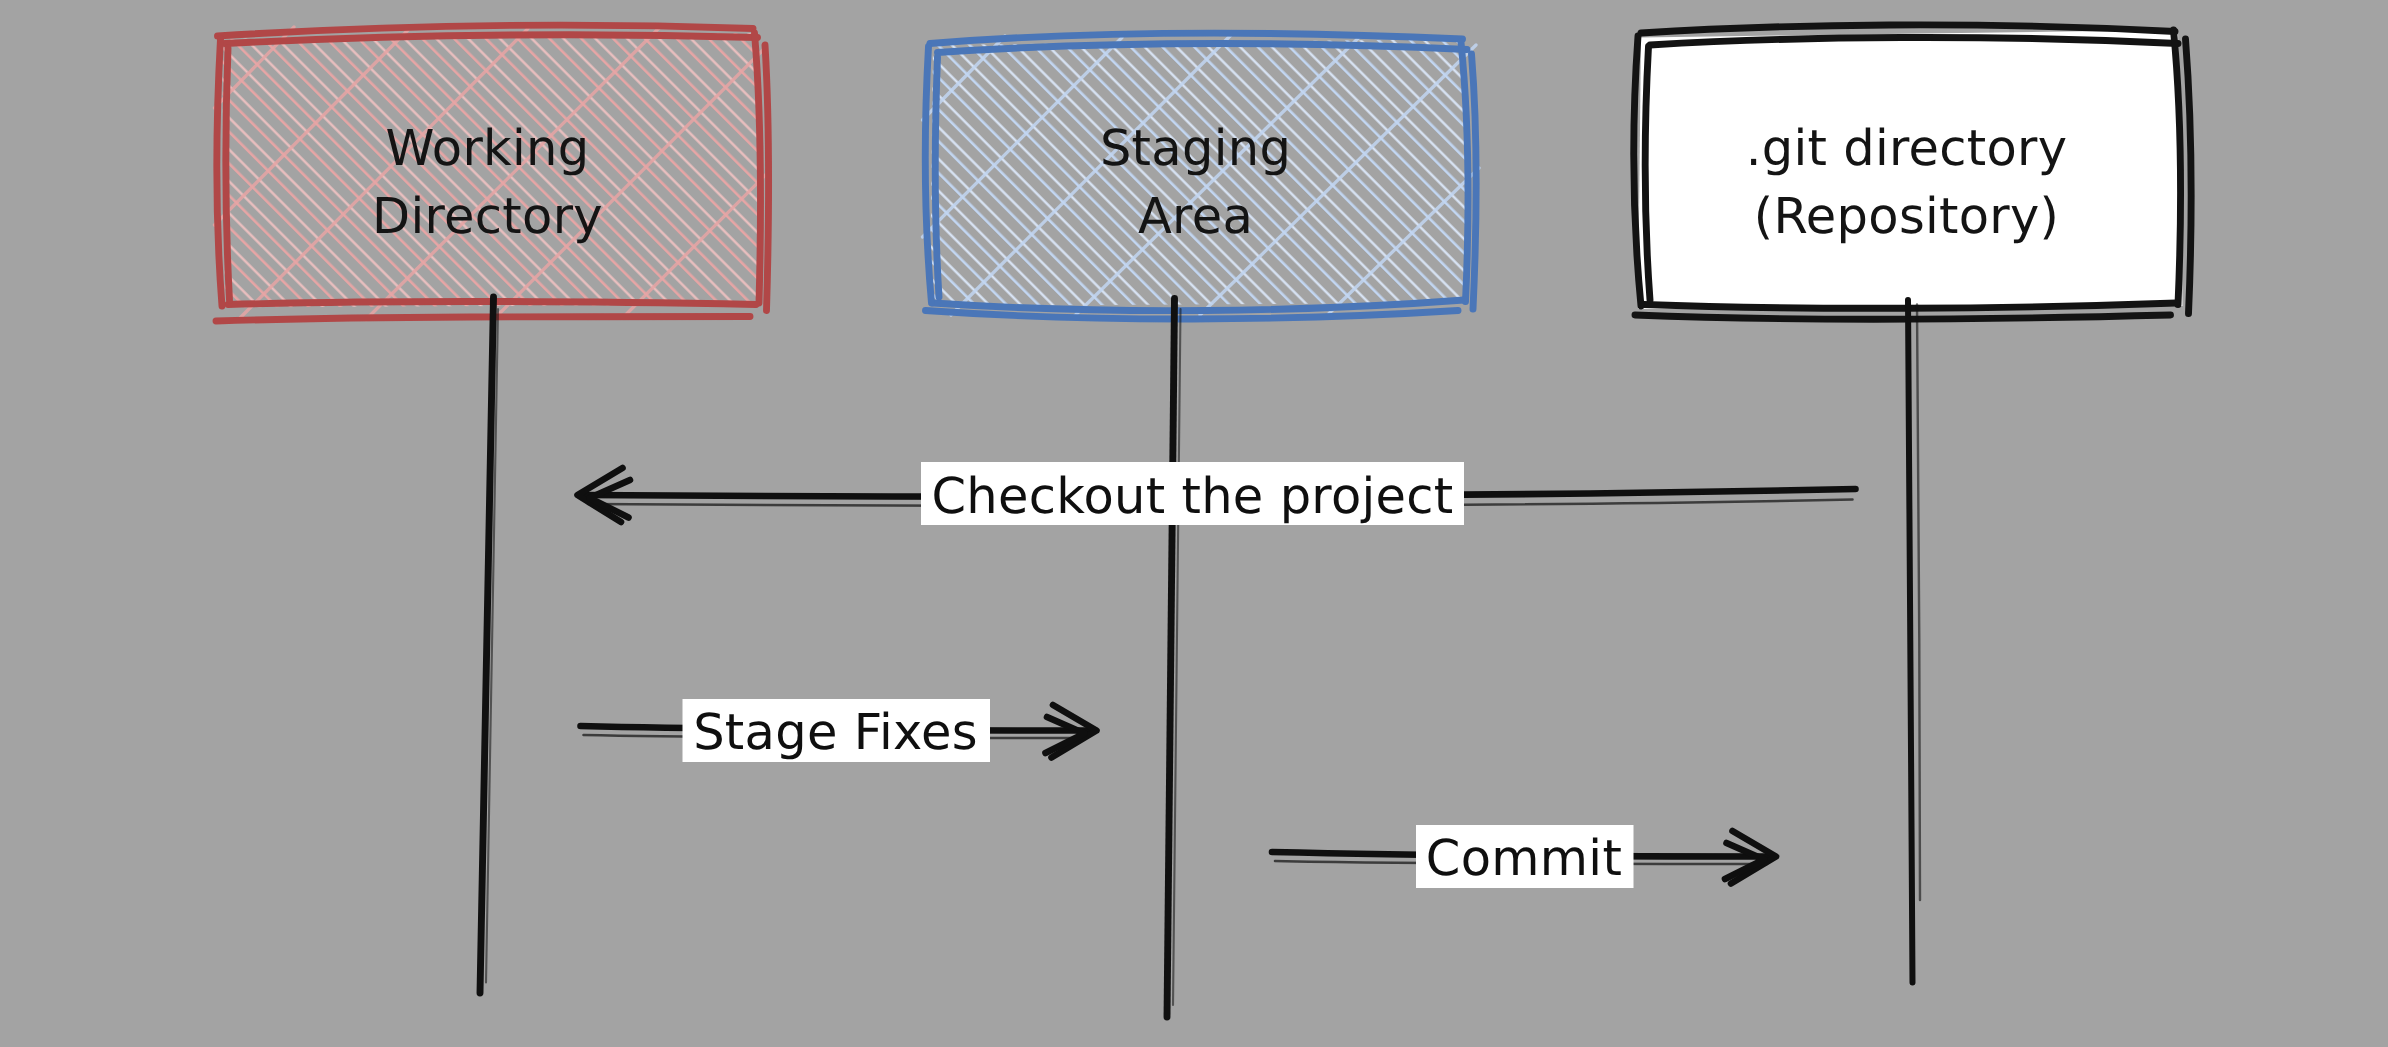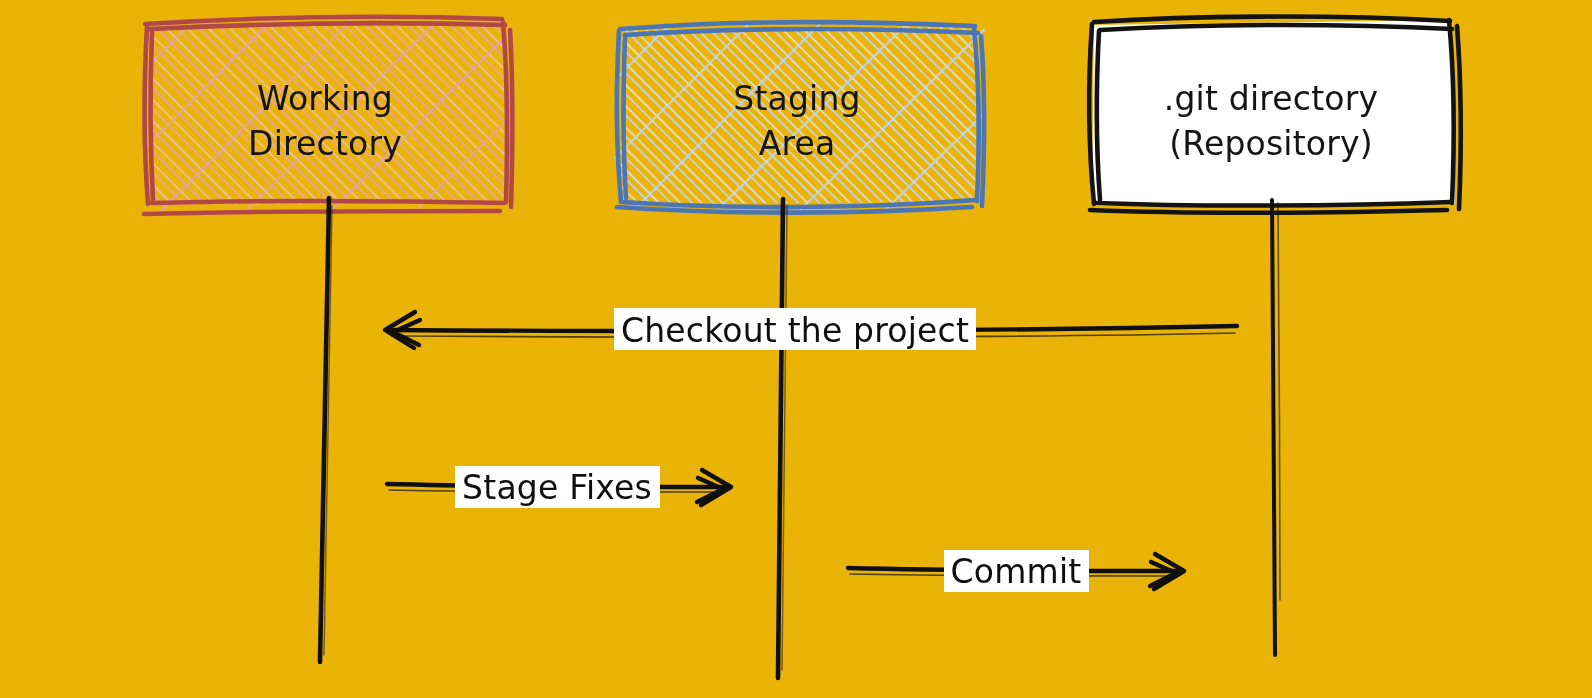--- a/index.html
+++ b/index.html
@@ -8,21 +8,21 @@
     padding: 0;
     background: #ffffff;
   }
   body {
     font-family: "DejaVu Sans", sans-serif;
   }
   #canvas {
     position: relative;
     width: 1592px;
     height: 698px;
-    background: #eab308;
+    background: #a3a3a3;
     overflow: hidden;
   }
   #diagram-svg {
     position: absolute;
     left: 0;
     top: 0;
     width: 1592px;
     height: 698px;
   }
   .box-label {

